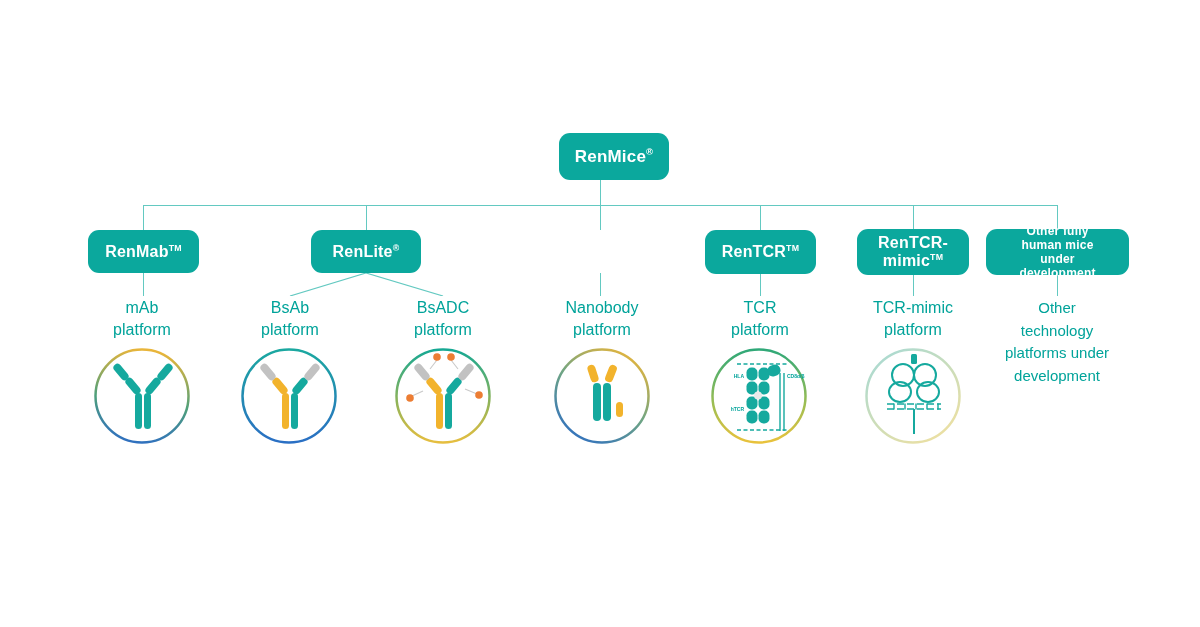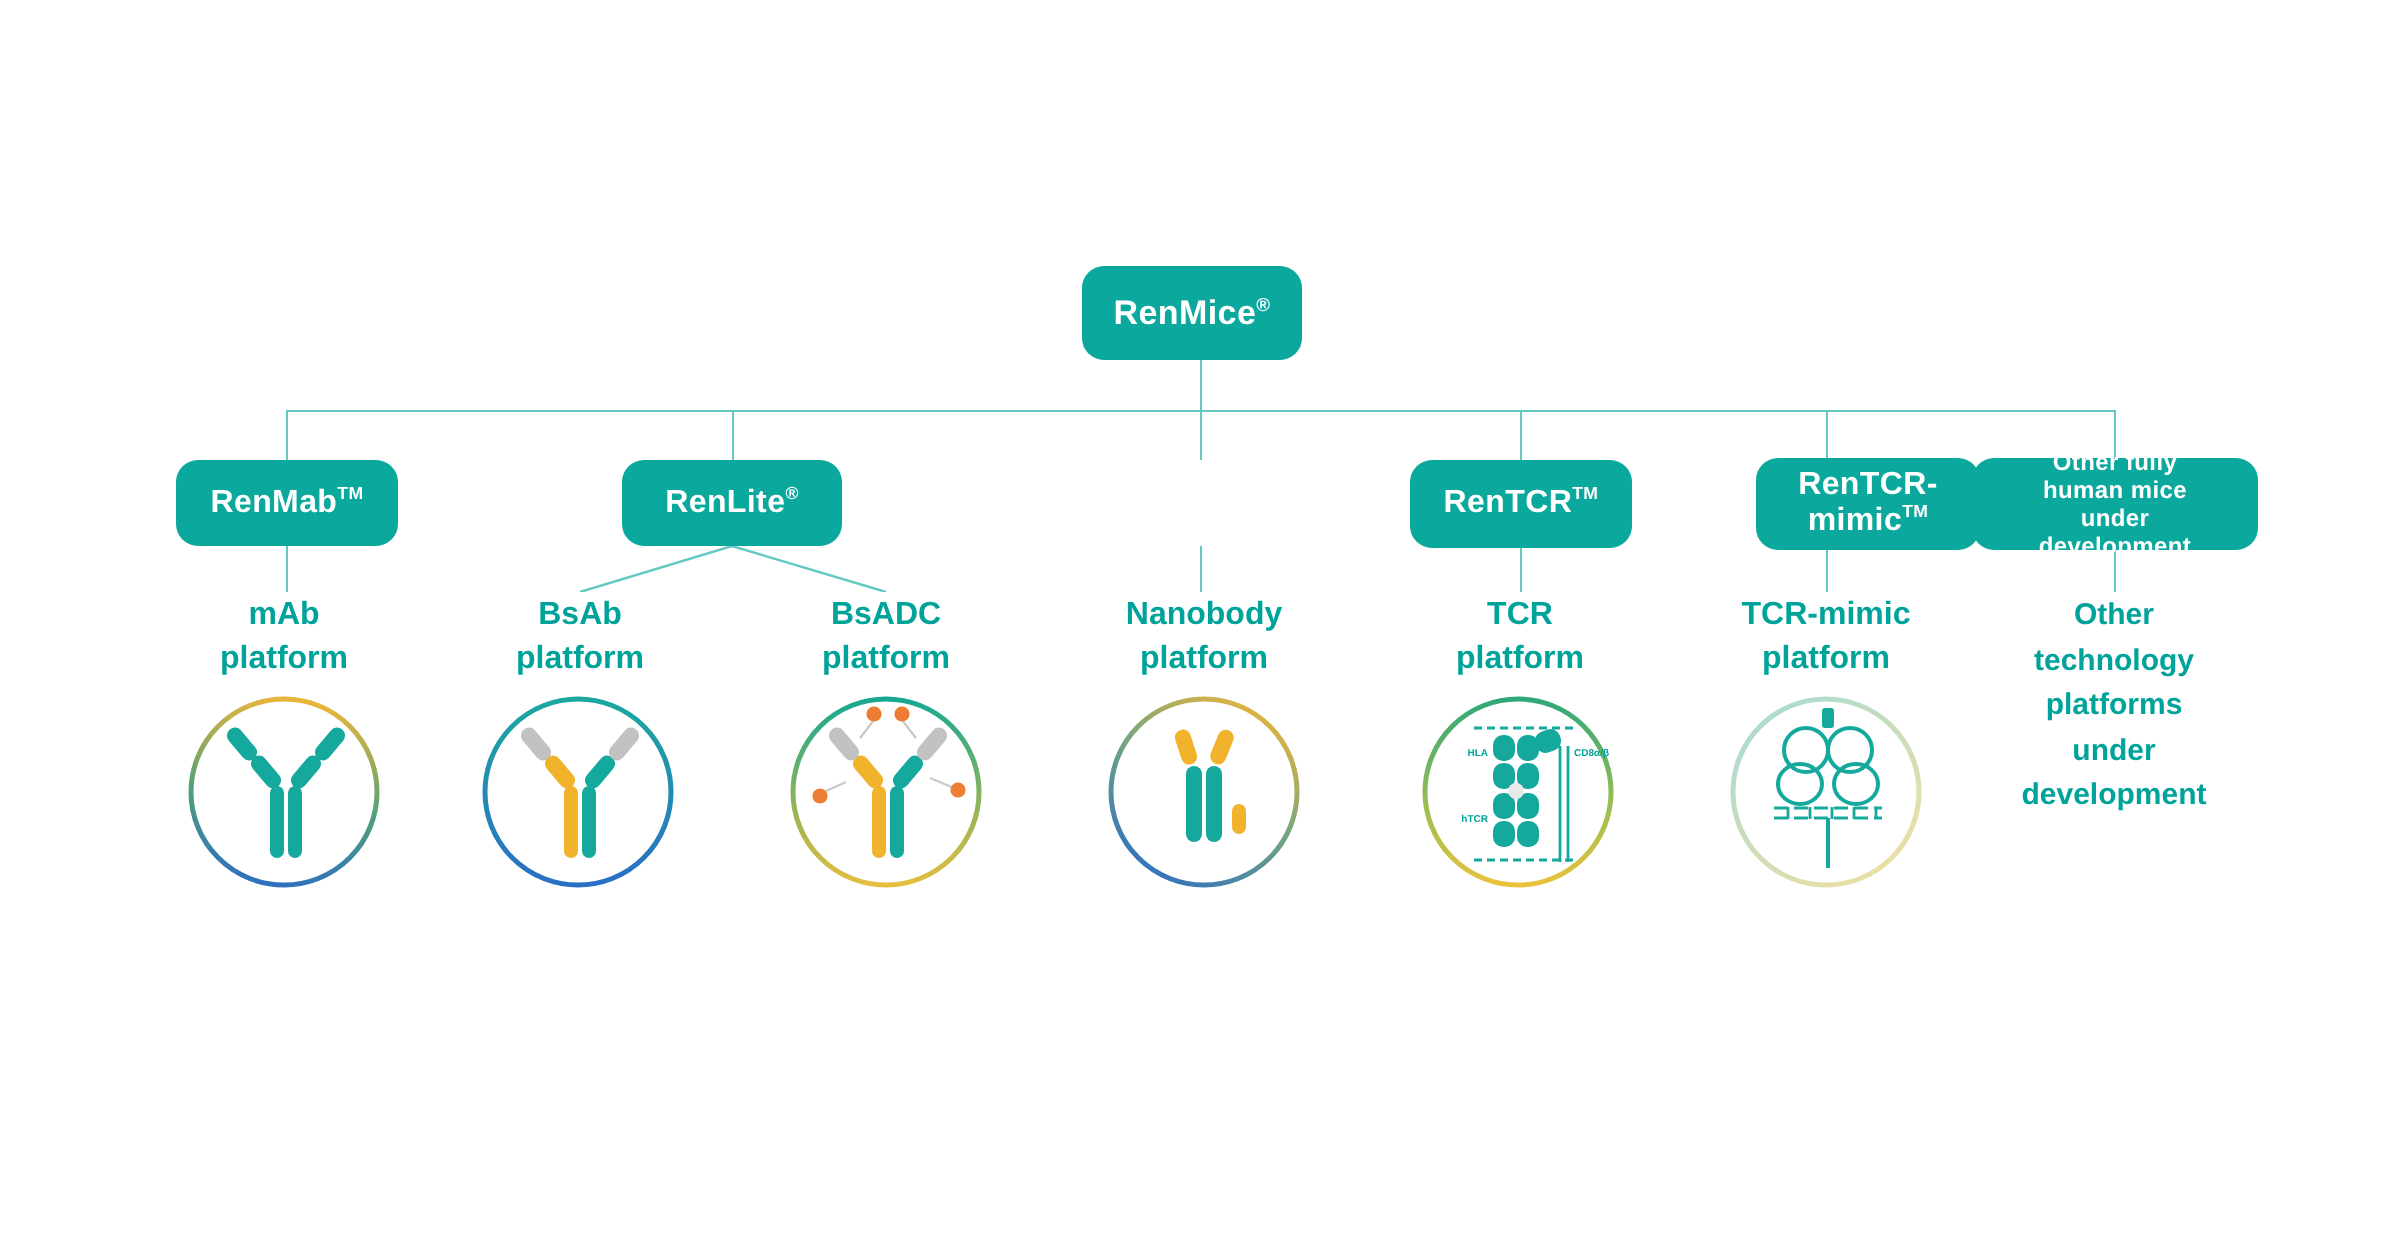--- a/index.html
+++ b/index.html
@@ -14,21 +14,21 @@
     font-weight:bold;letter-spacing:.2px;
   }
   .node-root{font-size:17px;}
   .node-child{font-size:16px;}
   .node-twoline{font-size:16px;line-height:1.15;}
   .node-small{font-size:12px;line-height:1.17;padding:0 20px;box-sizing:border-box;}
   sup{font-size:.55em;vertical-align:super;line-height:0;}
   .line{position:absolute;background:var(--line_teal);}
   .plabel{
     position:absolute;transform:translateX(-50%);text-align:center;
-    color:var(--label_teal);font-weight:bold;font-size:16px;line-height:1.35;
+    color:var(--label_teal);font-weight:normal;font-size:16px;line-height:1.35;
   }
   .plabel-wide{width:110px;font-size:15px;line-height:1.5;}
   .circle-icon{position:absolute;width:98px;height:98px;}
   .f-teal{fill:var(--icon_teal);}
   .f-yellow{fill:var(--icon_yellow);}
   .f-gray{fill:var(--icon_gray);}
   .f-orange{fill:var(--icon_orange);}
   .ln-teal{stroke:var(--icon_teal);stroke-width:1.4;fill:none;}
   .dash{stroke-dasharray:4 2.5;}
   .ln-gray{stroke:#C9C9C9;stroke-width:1.1;}
@@ -55,38 +55,38 @@
   <div class="line" style="left:600px;top:273px;width:1px;height:23px;"></div>
   <div class="line" style="left:760px;top:273px;width:1px;height:23px;"></div>
   <div class="line" style="left:913px;top:273px;width:1px;height:23px;"></div>
   <div class="line" style="left:1057px;top:273px;width:1px;height:23px;"></div>
 
   <svg class="circle-icon" style="left:285px;top:273px;width:160px;height:23px;" viewBox="0 0 160 23">
     <line class="fork-line" x1="81" y1="0" x2="5" y2="23"></line>
     <line class="fork-line" x1="81" y1="0" x2="158" y2="23"></line>
   </svg>
 
-  <div class="node node-root" style="left:541px;top:133px;width:110px;height:47px;">
+  <div class="node node-root" style="left:559px;top:133px;width:110px;height:47px;">
     <span><span>RenMice</span><sup>®</sup></span>
   </div>
 
   <div class="node node-child" style="left:88px;top:230px;width:111px;height:43px;">
     <span><span>RenMab</span><sup>TM</sup></span>
   </div>
 
   <div class="node node-child" style="left:311px;top:230px;width:110px;height:43px;">
     <span><span>RenLite</span><sup>®</sup></span>
   </div>
 
 
   <div class="node node-child" style="left:705px;top:230px;width:111px;height:44px;">
     <span><span>RenTCR</span><sup>TM</sup></span>
   </div>
 
-  <div class="node node-twoline" style="left:878px;top:229px;width:112px;height:46px;">
+  <div class="node node-twoline" style="left:857px;top:229px;width:112px;height:46px;">
     <span><span>RenTCR-</span><br><span>mimic</span><sup>TM</sup></span>
   </div>
 
   <div class="node node-small" style="left:986px;top:229px;width:143px;height:46px;">
     <span>Other fully human mice under development</span>
   </div>
 
   <div class="plabel" style="left:142px;top:297px;">
     <span>mAb</span><br><span>platform</span>
   </div>

